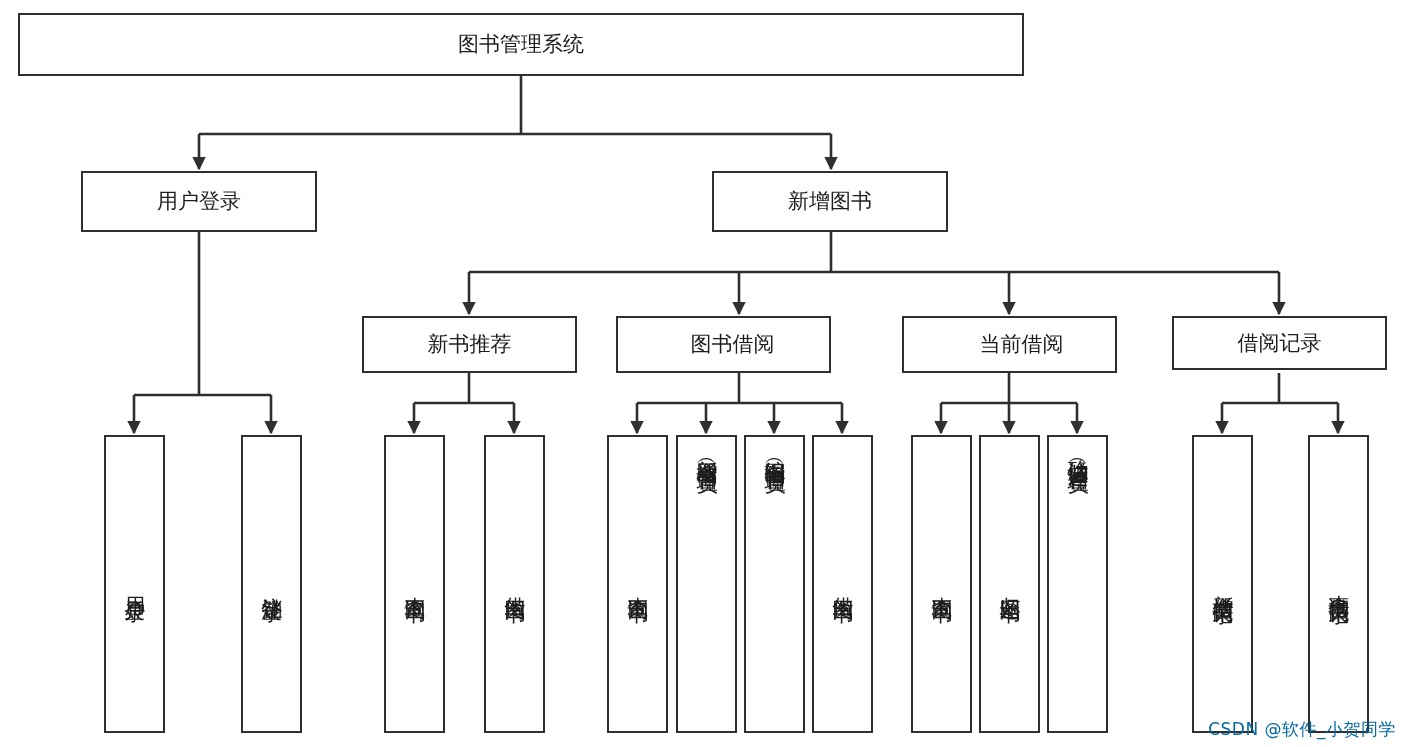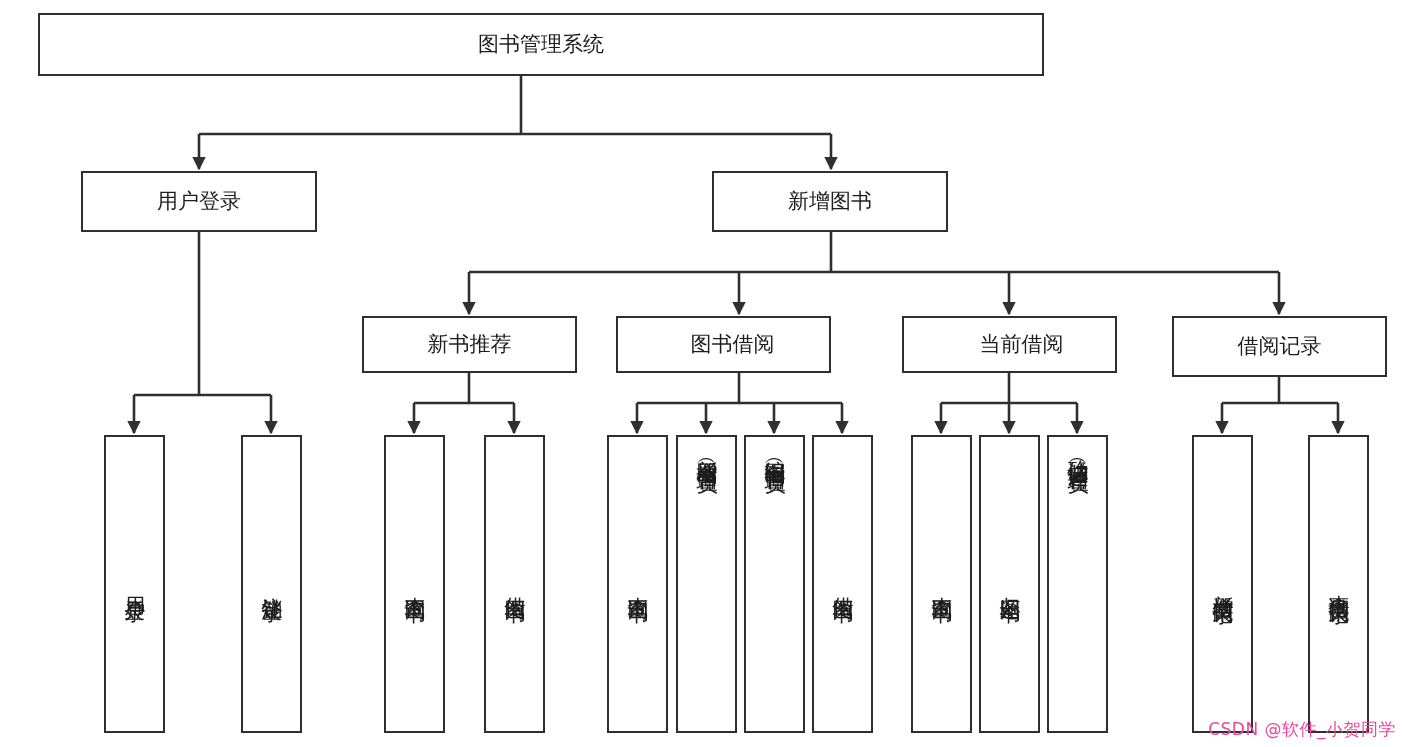--- a/index.html
+++ b/index.html
@@ -62,21 +62,21 @@
   }
   .node.vertical.centered {
     align-items: center;
     padding-top: 0;
   }
   #watermark {
     position: absolute;
     right: 9px;
     bottom: 6px;
     font-size: 17px;
-    color: #ec4899;
+    color: #0369a1;
     letter-spacing: 0.5px;
     z-index: 6;
     white-space: nowrap;
   }
 </style>
 </head>
 <body>
 
 <div id="diagram-canvas">
 
@@ -123,21 +123,21 @@
       <path d="M 1009 403 L 1009 433" marker-end="url(#arrow)"></path>
       <path d="M 1077 403 L 1077 433" marker-end="url(#arrow)"></path>
 
       <path d="M 1279 373 L 1279 403"></path>
       <path d="M 1222 403 L 1338 403"></path>
       <path d="M 1222 403 L 1222 433" marker-end="url(#arrow)"></path>
       <path d="M 1338 403 L 1338 433" marker-end="url(#arrow)"></path>
     </g>
   </svg>
 
-  <div class="node root horizontal" style="left:18px; top:13px; width:1006px; height:63px;margin-left:20px;">
+  <div class="node root horizontal" style="left:18px; top:13px; width:1006px; height:63px;">
     <span class="node-label">图书管理系统</span>
   </div>
 
   <div class="node horizontal" style="left:81px; top:171px; width:236px; height:61px;">
     <span class="node-label">用户登录</span>
   </div>
 
   <div class="node horizontal" style="left:712px; top:171px; width:236px; height:61px;">
     <span class="node-label">新增图书</span>
   </div>
@@ -147,21 +147,21 @@
   </div>
 
   <div class="node horizontal" style="left:616px; top:316px; width:215px; height:57px;padding-left:18px;">
     <span class="node-label">图书借阅</span>
   </div>
 
   <div class="node horizontal" style="left:902px; top:316px; width:215px; height:57px;padding-left:24px;">
     <span class="node-label">当前借阅</span>
   </div>
 
-  <div class="node horizontal" style="left:1172px; top:316px; width:215px; height:61px;align-items:center;">
+  <div class="node horizontal" style="left:1172px; top:316px; width:215px; height:54px;align-items:center;">
     <span class="node-label">借阅记录</span>
   </div>
 
   <div class="node vertical centered" style="left:104px; top:435px; width:61px; height:298px;">
     <span class="node-label">用户登录</span>
   </div>
 
   <div class="node vertical centered" style="left:241px; top:435px; width:61px; height:298px;">
     <span class="node-label">注销登录</span>
   </div>

